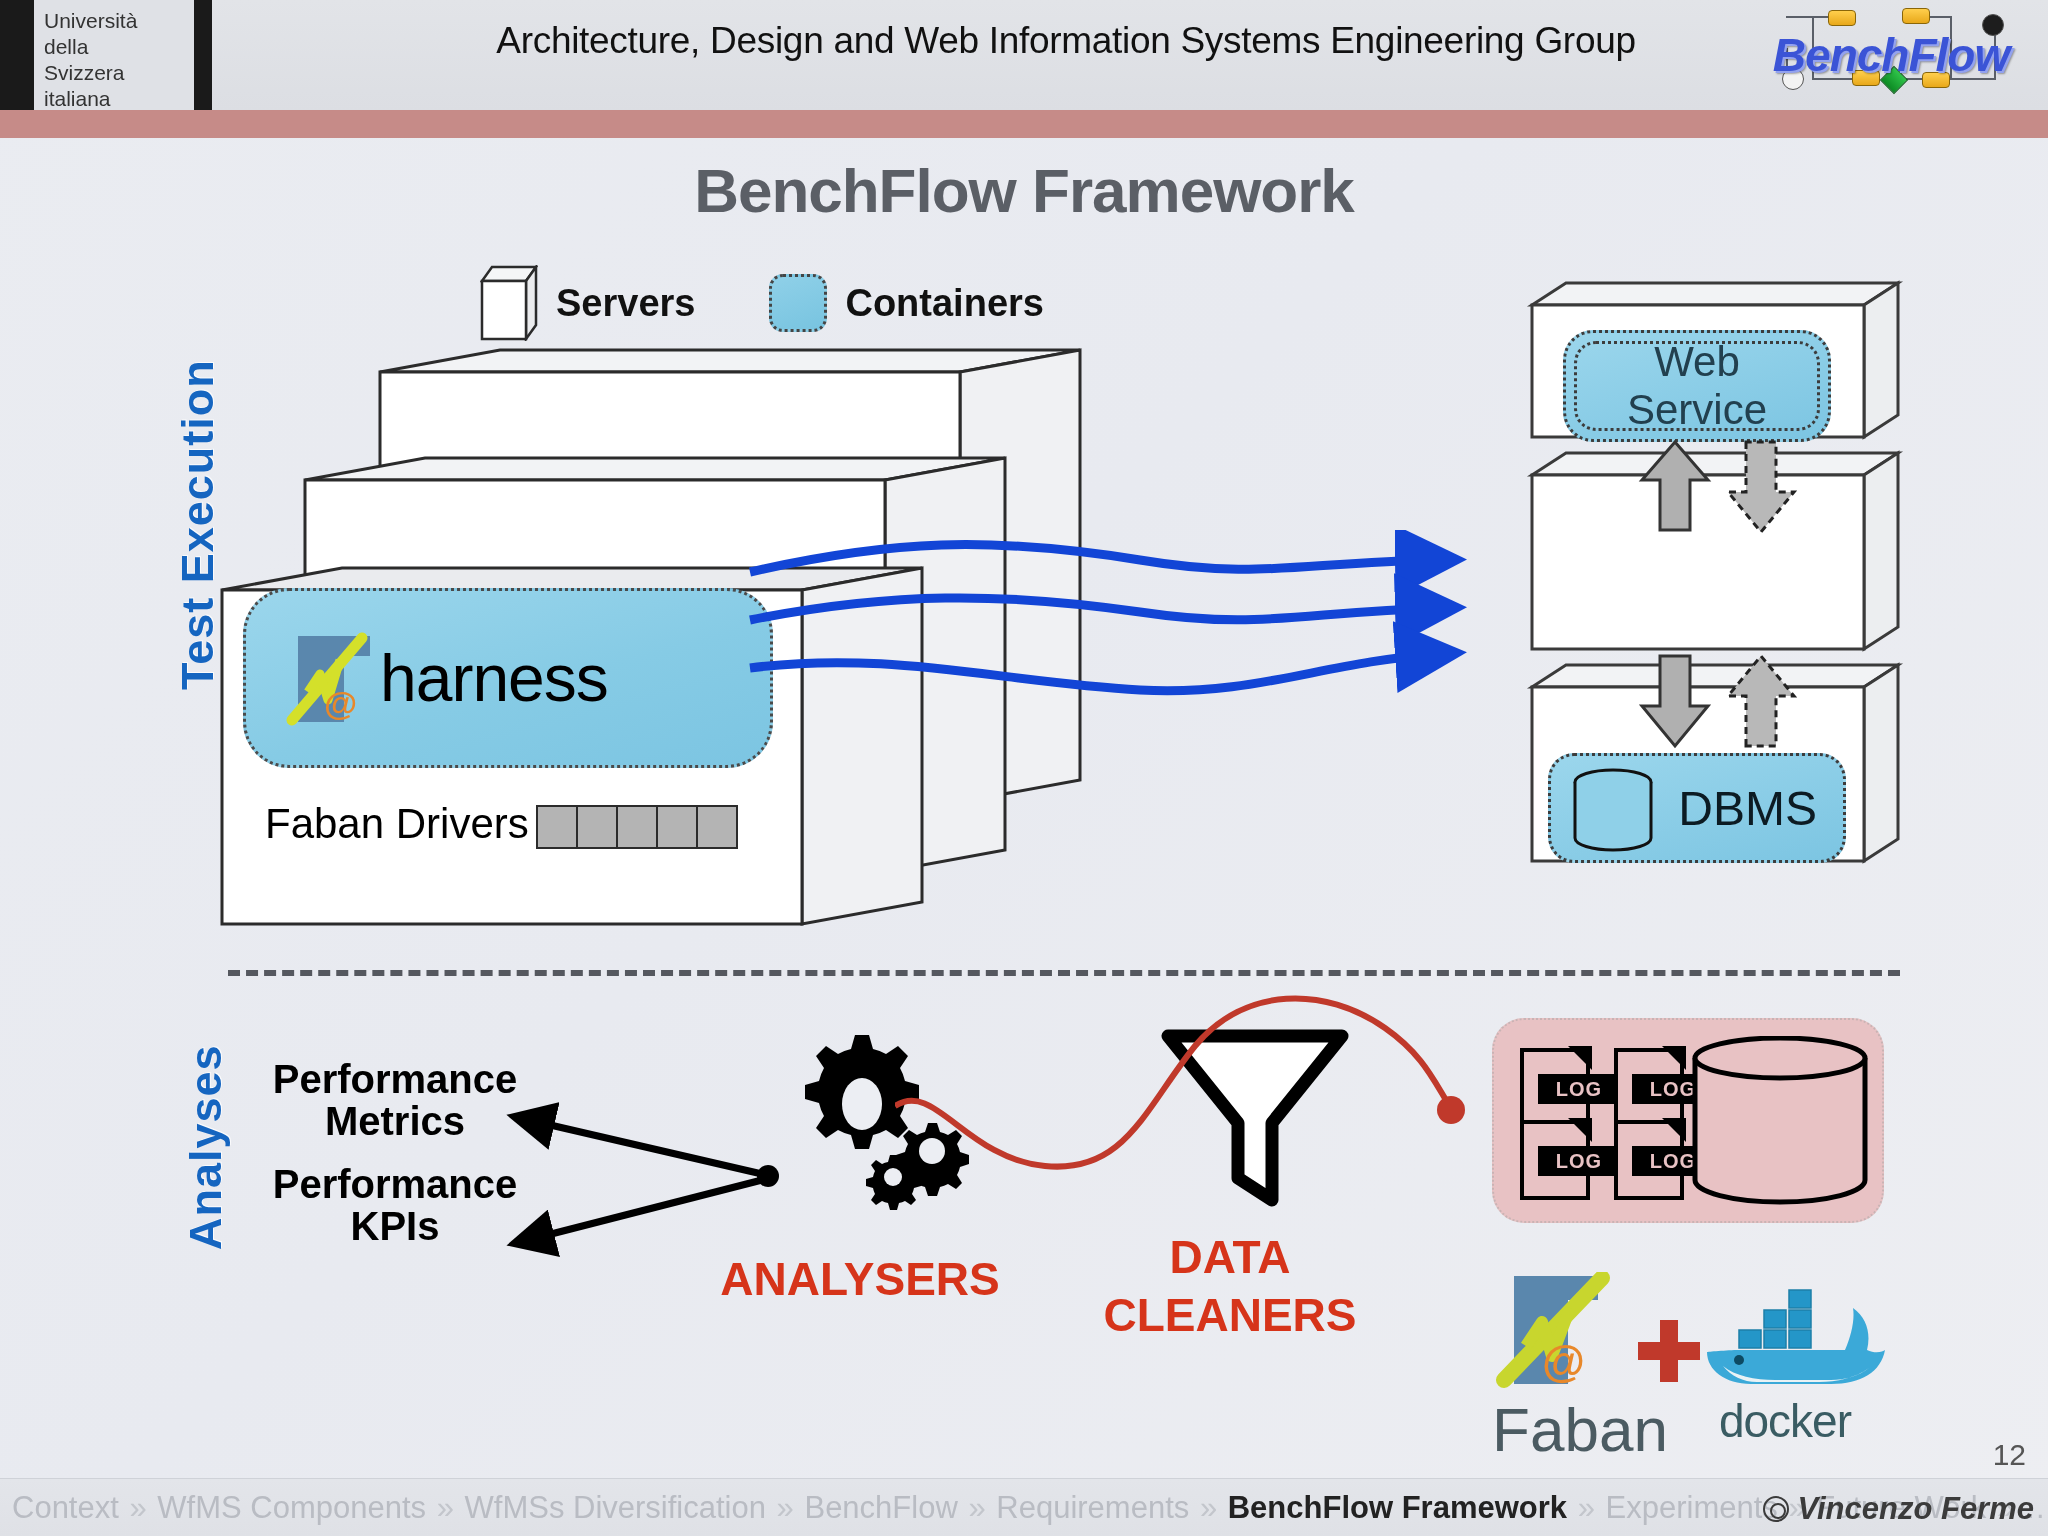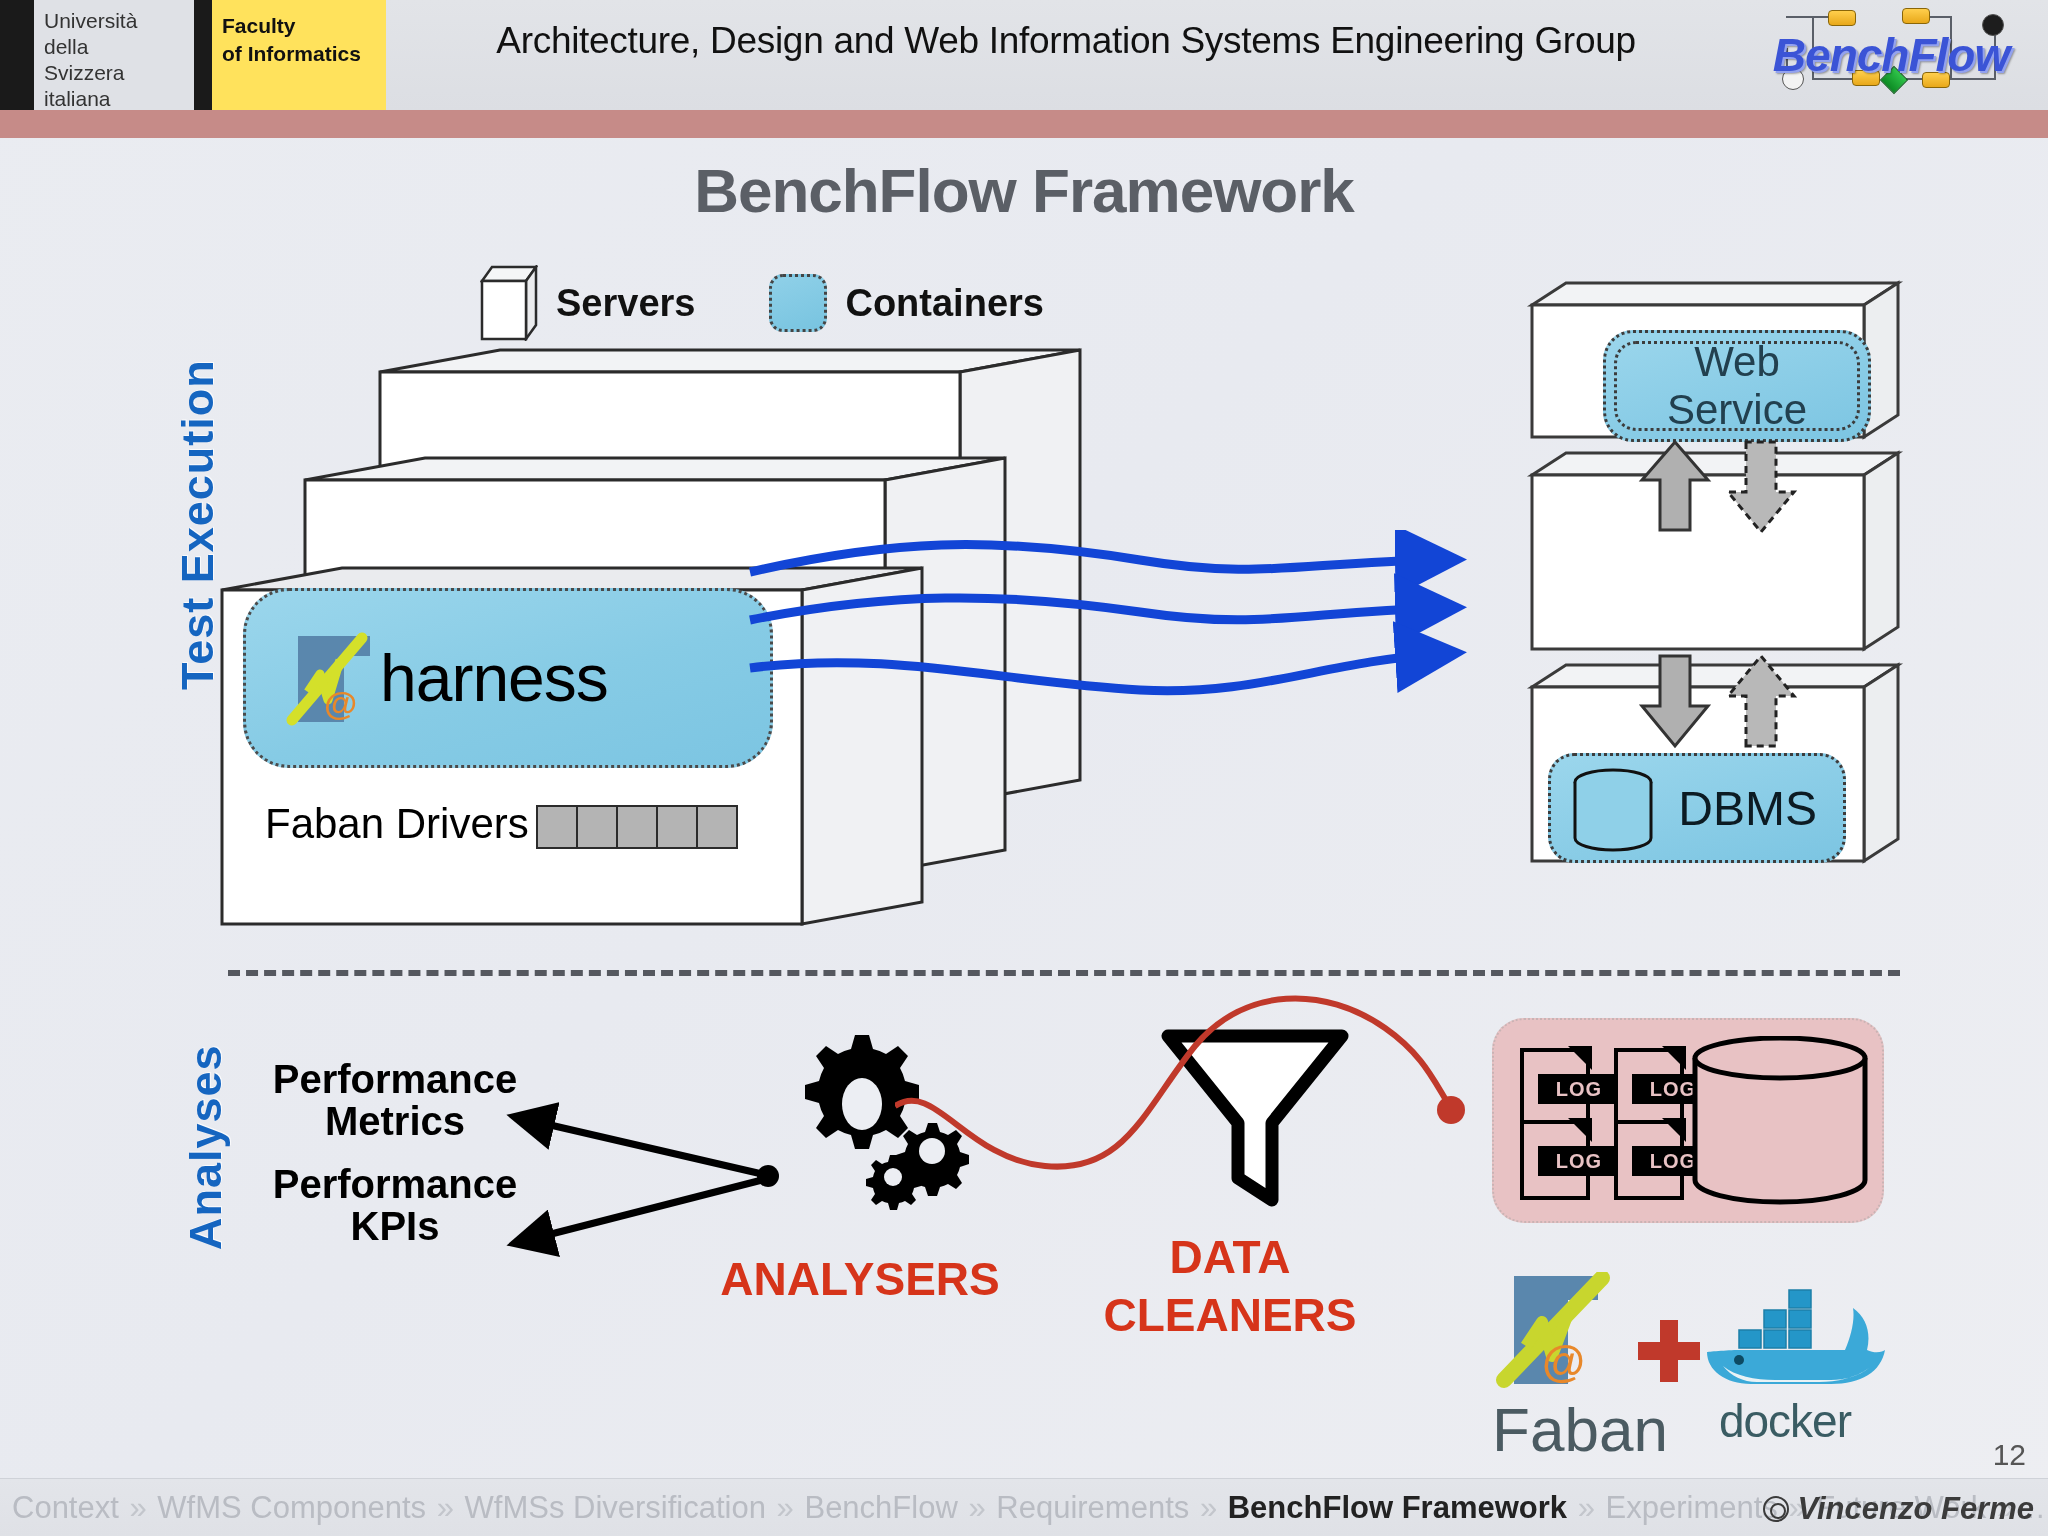--- a/index.html
+++ b/index.html
@@ -182,22 +182,20 @@
 
 <div id="slide">
 
   <div id="header">
     <div class="hdr-black-l"></div>
     <div class="hdr-usi" style="white-space:pre-line;">Università
 della
 Svizzera
 italiana</div>
     <div class="hdr-black-m"></div>
-    <div class="hdr-fac" style="white-space:pre-line;">Faculty
-of Informatics</div>
     <div class="hdr-title">Architecture, Design and Web Information Systems Engineering Group</div>
 
     <div class="hdr-logo">
 
       <div class="bf-line" style="left:30px; top:42px; width:2px; height:34px;"></div>
       <div class="bf-line" style="left:30px; top:10px; width:66px; height:2px;"></div>
       <div class="bf-line" style="left:56px; top:10px; width:2px; height:62px;"></div>
       <div class="bf-line" style="left:56px; top:72px; width:60px; height:2px;"></div>
       <div class="bf-line" style="left:150px; top:10px; width:46px; height:2px;"></div>
       <div class="bf-line" style="left:194px; top:10px; width:2px; height:62px;"></div>
@@ -307,21 +305,21 @@
       <rect x="22" y="200" width="332" height="174" fill="#ffffff" stroke="#3a3a3a" stroke-width="3"></rect>
     </g>
 
     <g>
       <polygon points="22,412 56,390 388,390 354,412" fill="#f2f3f5" stroke="#3a3a3a" stroke-width="3"></polygon>
       <polygon points="354,412 388,390 388,564 354,586" fill="#eceef0" stroke="#3a3a3a" stroke-width="3"></polygon>
       <rect x="22" y="412" width="332" height="174" fill="#ffffff" stroke="#3a3a3a" stroke-width="3"></rect>
     </g>
   </svg>
 
-  <div class="sut-inner" style="left:1563px; top:330px; width:268px; height:112px; border-radius:30px;margin-left:40px;">
+  <div class="sut-inner" style="left:1563px; top:330px; width:268px; height:112px; border-radius:30px;">
     <div style="position:absolute; left:8px; top:8px; right:8px; bottom:8px; border:3px dotted #3c3c3c; border-radius:22px;"></div>
     <div id="ws-label" style="white-space:pre-line; position:relative;">Web
 Service</div>
   </div>
 
 
   <div class="sut-inner" style="left:1548px; top:753px; width:298px; height:110px; justify-content:flex-end; padding-right:26px;">
     <svg style="position:absolute; left:18px; top:12px;" width="88" height="86" viewBox="0 0 88 86">
       <ellipse cx="44" cy="14" rx="38" ry="12" fill="#8fd0e8" stroke="#111" stroke-width="3"></ellipse>
       <path d="M6,14 L6,70 A38,12 0 0 0 82,70 L82,14" fill="#8fd0e8" stroke="#111" stroke-width="3"></path>

